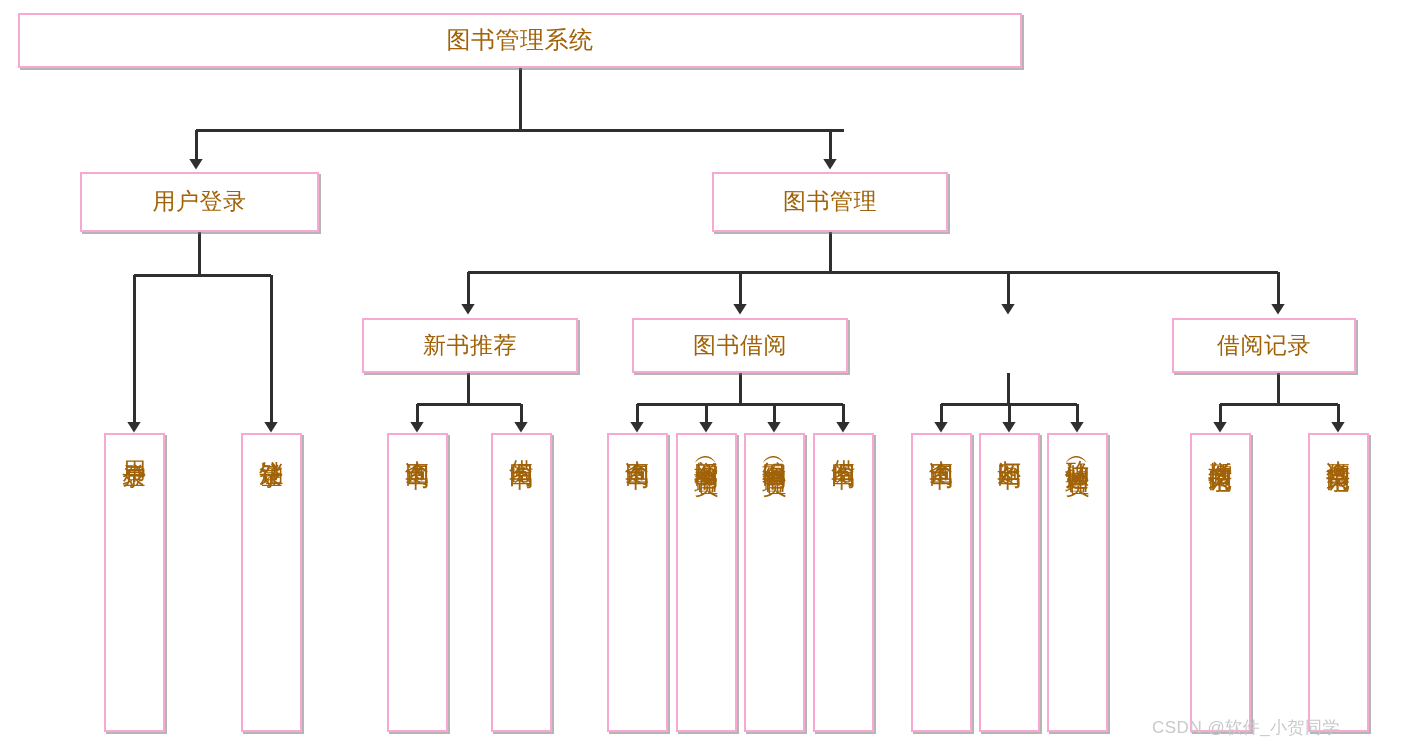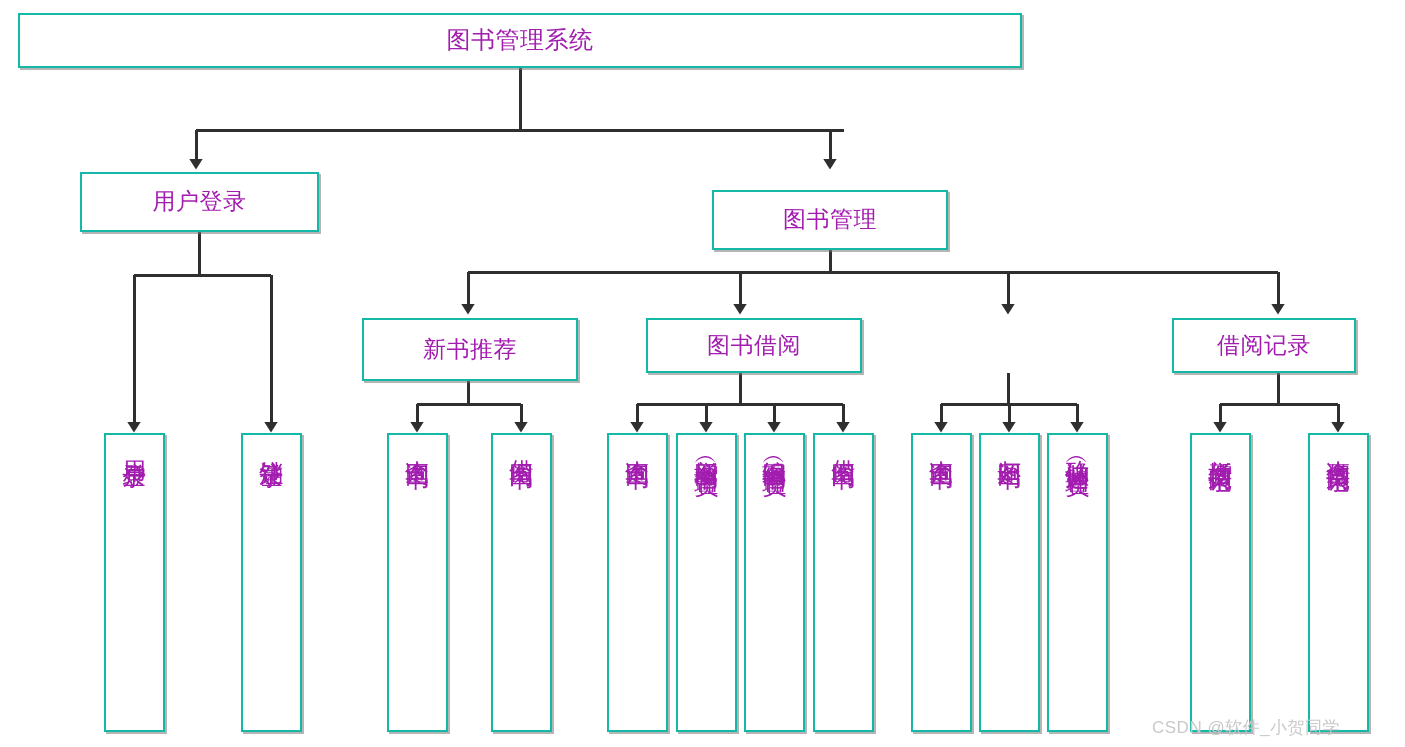--- a/index.html
+++ b/index.html
@@ -23,26 +23,26 @@
     left: 0;
     top: 0;
     width: 1405px;
     height: 747px;
     pointer-events: none;
   }
   .node {
     position: absolute;
     box-sizing: border-box;
     background: #ffffff;
-    border: 2px solid #14b8a6;
+    border: 2px solid #f9a8d4;
     box-shadow: 2px 2px 0 0 rgba(120,120,120,0.55);
     display: flex;
     align-items: center;
     justify-content: center;
-    color: #a21caf;
+    color: #a16207;
   }
   .node-label {
     display: block;
     text-align: center;
     line-height: 1.12;
     letter-spacing: 0.5px;
   }
   
   .node.horiz .node-label {
     font-size: 23px;
@@ -133,28 +133,28 @@
     </g>
   </svg>
 
   <div class="node horiz root" style="left:18px; top:13px; width:1004px; height:55px;">
     <span class="node-label">图书管理系统</span>
   </div>
 
   <div class="node horiz" style="left:80px; top:172px; width:239px; height:60px;">
     <span class="node-label">用户登录</span>
   </div>
-  <div class="node horiz" style="left:712px; top:172px; width:236px; height:60px;margin-top:18px;">
+  <div class="node horiz" style="left:712px; top:172px; width:236px; height:60px;">
     <span class="node-label">图书管理</span>
   </div>
 
-  <div class="node horiz" style="left:362px; top:318px; width:216px; height:63px;">
+  <div class="node horiz" style="left:362px; top:318px; width:216px; height:55px;">
     <span class="node-label">新书推荐</span>
   </div>
-  <div class="node horiz" style="left:646px; top:318px; width:216px; height:55px;">
+  <div class="node horiz" style="left:632px; top:318px; width:216px; height:55px;">
     <span class="node-label">图书借阅</span>
   </div>
   <div class="node horiz" style="left:1172px; top:318px; width:184px; height:55px;">
     <span class="node-label">借阅记录</span>
   </div>
 
   <div class="node vert" style="left:104px; top:433px; width:61px; height:299px;">
     <span class="node-label">用户登录</span>
   </div>
   <div class="node vert" style="left:241px; top:433px; width:61px; height:299px;">

